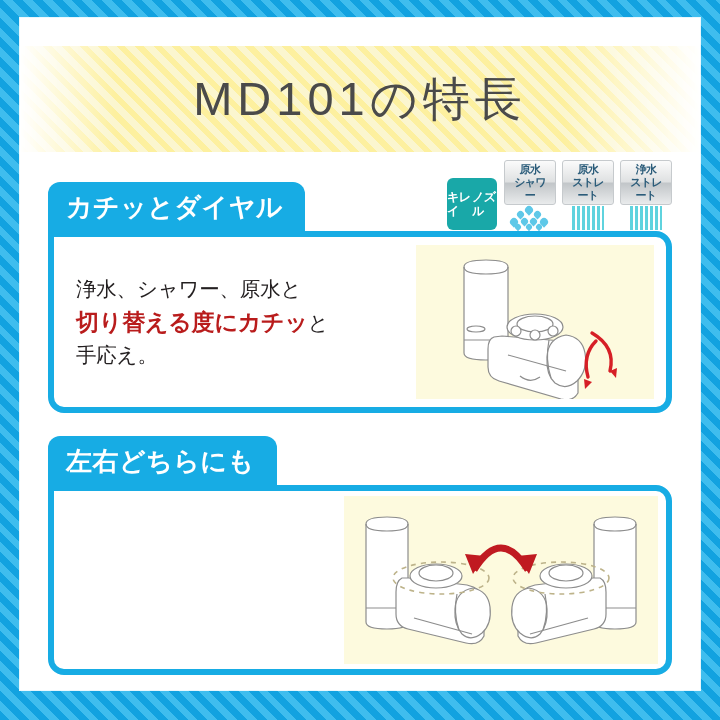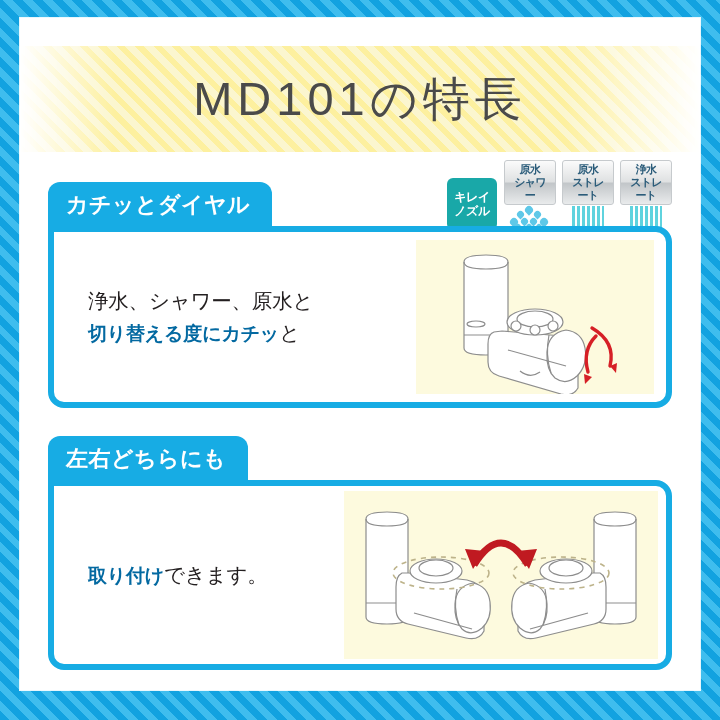--- a/index.html
+++ b/index.html
@@ -87,21 +87,21 @@
     flex-direction: column;
     align-items: center;
   }
   .badge-teal {
     width: 50px;
     height: 52px;
     border-radius: 6px;
     background: #19a8a8;
     color: #ffffff;
     display: flex;
-    flex-direction: column;
+    flex-direction: row;
     align-items: center;
     justify-content: center;
     font-size: 12px;
     font-weight: bold;
     line-height: 1.18;
     letter-spacing: -0.5px;
   }
   .badge-label {
     width: 52px;
     border-radius: 3px;
@@ -147,21 +147,21 @@
     width: 624px;
   }
   #feature-1 { top: 164px; }
   #feature-2 { top: 418px; }
 
   .tab {
     position: relative;
     display: inline-block;
     background: #17ace4;
     color: #ffffff;
-    font-size: 22px;
+    font-size: 26px;
     font-weight: bold;
     letter-spacing: 0.5px;
     padding: 8px 22px 9px 18px;
     border-radius: 12px 12px 0 0;
     z-index: 2;
   }
   .panel {
     position: relative;
     margin-top: -3px;
     border: 6px solid #17ace4;
@@ -169,32 +169,32 @@
     background: #ffffff;
     height: 182px;
     box-sizing: border-box;
     display: flex;
     align-items: center;
     overflow: hidden;
   }
   #feature-2 .panel { height: 190px; }
 
   .panel-text {
-    padding-left: 34px;
+    padding-left: 22px;
     font-size: 20.5px;
     line-height: 1.52;
     color: #231f20;
     letter-spacing: -0.2px;
     white-space: nowrap;
     flex: 0 0 auto;
   }
   .panel-text .hl {
-    color: #0369a1;
+    color: #b91c1c;
     font-weight: bold;
-    font-size: 19px;
+    font-size: 23px;
   }
   .panel-text .blk {
     color: #231f20;
   }
 
   .illus {
     position: absolute;
     background: #fdfade;
     overflow: hidden;
   }
@@ -272,20 +272,21 @@
       </div>
 
     </div>
 
     <div class="feature" id="feature-1">
       <div class="tab">カチッとダイヤル</div>
       <div class="panel">
         <div class="panel-text">
           <div>浄水、シャワー、原水と</div>
           <div><span class="hl">切り替える度にカチッ</span><span class="blk">と</span></div>
+          <div>手応え。</div>
         </div>
         <div class="illus" id="illus-1">
           <svg width="238" height="154" viewBox="0 0 238 154">
 
             <g fill="#ffffff" stroke="#8d8d8d" stroke-width="1.2">
               <path d="M48 22 q0 -7 22 -7 q22 0 22 7 L92 108 q0 7 -22 7 q-22 0 -22 -7 Z"></path>
               <path d="M48 22 q0 7 22 7 q22 0 22 -7" fill="none"></path>
               <path d="M48 95 L92 95" fill="none"></path>
               <ellipse cx="60" cy="84" rx="9" ry="3" fill="#ffffff"></ellipse>
             </g>
@@ -312,21 +313,20 @@
             <path d="M168 134 l8 3 l-7 7 Z" fill="#d61f26"></path>
           </svg>
         </div>
       </div>
     </div>
 
     <div class="feature" id="feature-2">
       <div class="tab">左右どちらにも</div>
       <div class="panel">
         <div class="panel-text">
-          <div><span class="hl">取り付け</span><span class="blk">できます。</span></div>
         </div>
         <div class="illus" id="illus-2">
           <svg width="314" height="168" viewBox="0 0 314 168">
 
             <g fill="#ffffff" stroke="#8d8d8d" stroke-width="1.2">
               <path d="M22 28 q0 -7 21 -7 q21 0 21 7 L64 126 q0 7 -21 7 q-21 0 -21 -7 Z"></path>
               <path d="M22 28 q0 7 21 7 q21 0 21 -7" fill="none"></path>
               <path d="M22 112 L64 112" fill="none"></path>
               <path d="M58 82 q-6 3 -6 14 l0 22 q0 12 12 15 l58 14 q13 3 18 -7 l0 -38 q-3 -10 -17 -13 l-58 -7 Z"></path>
               <ellipse cx="92" cy="80" rx="26" ry="12"></ellipse>

